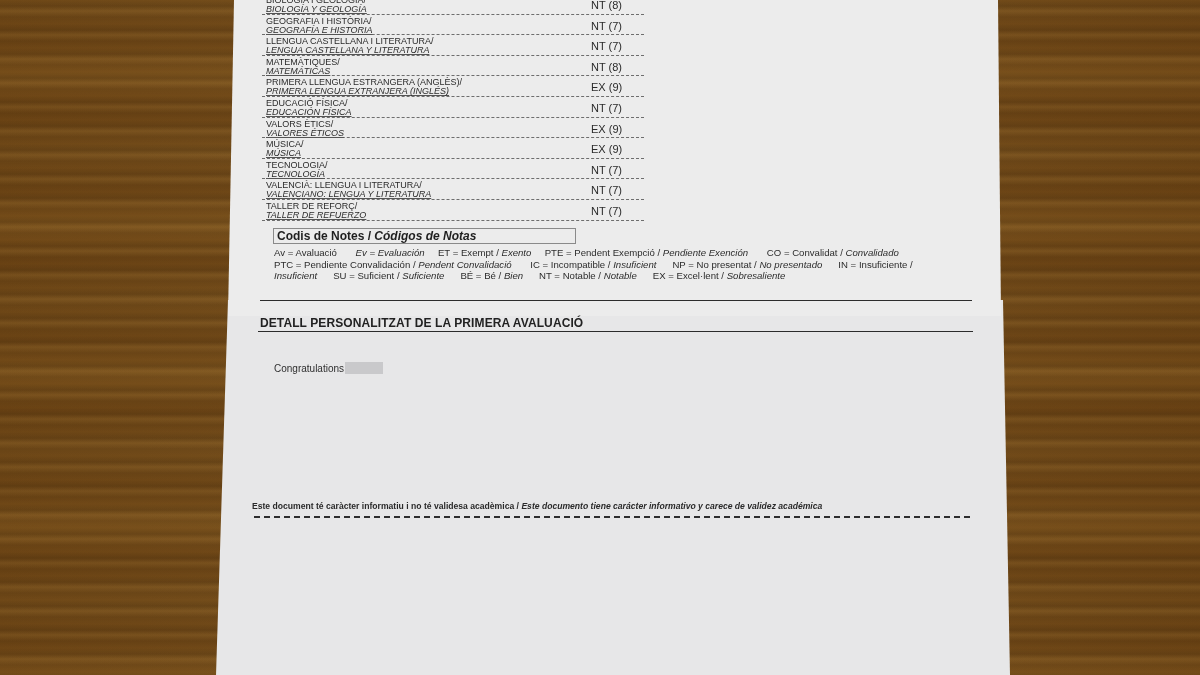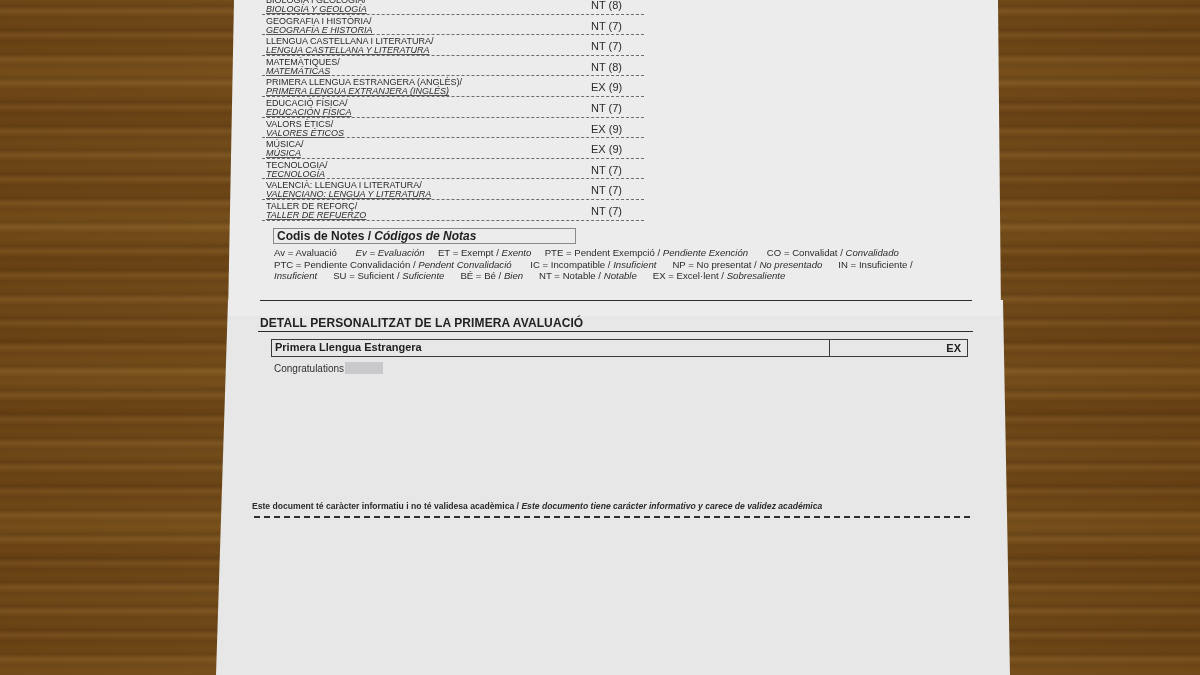--- a/index.html
+++ b/index.html
@@ -160,22 +160,18 @@
     <span><span>BÉ = Bé / </span><i>Bien</i></span>&nbsp;&nbsp;&nbsp;&nbsp;&nbsp;
     <span><span>NT = Notable / </span><i>Notable</i></span>&nbsp;&nbsp;&nbsp;&nbsp;&nbsp;
     <span><span>EX = Excel·lent / </span><i>Sobresaliente</i></span>
   </div>
 
   <div class="rule" style="left:260px; top:300px; width:712px;"></div>
 
   <div class="detail-title">DETALL PERSONALITZAT DE LA PRIMERA AVALUACIÓ</div>
   <div class="rule" style="left:258px; top:331px; width:715px;"></div>
 
-  <div class="detail-table">
-    <div class="detail-subject">Primera Llengua Estrangera</div>
-    <div class="detail-grade">EX</div>
-  </div>
 
   <div class="comment"><span>Congratulations</span><span class="redacted"></span></div>
 
   <div class="footer-note"><span>Este document té caràcter informatiu i no té validesa acadèmica / </span><i>Este documento tiene carácter informativo y carece de validez académica</i></div>
   <div class="dash-rule"></div>
 </div>
 
 </body></html>

